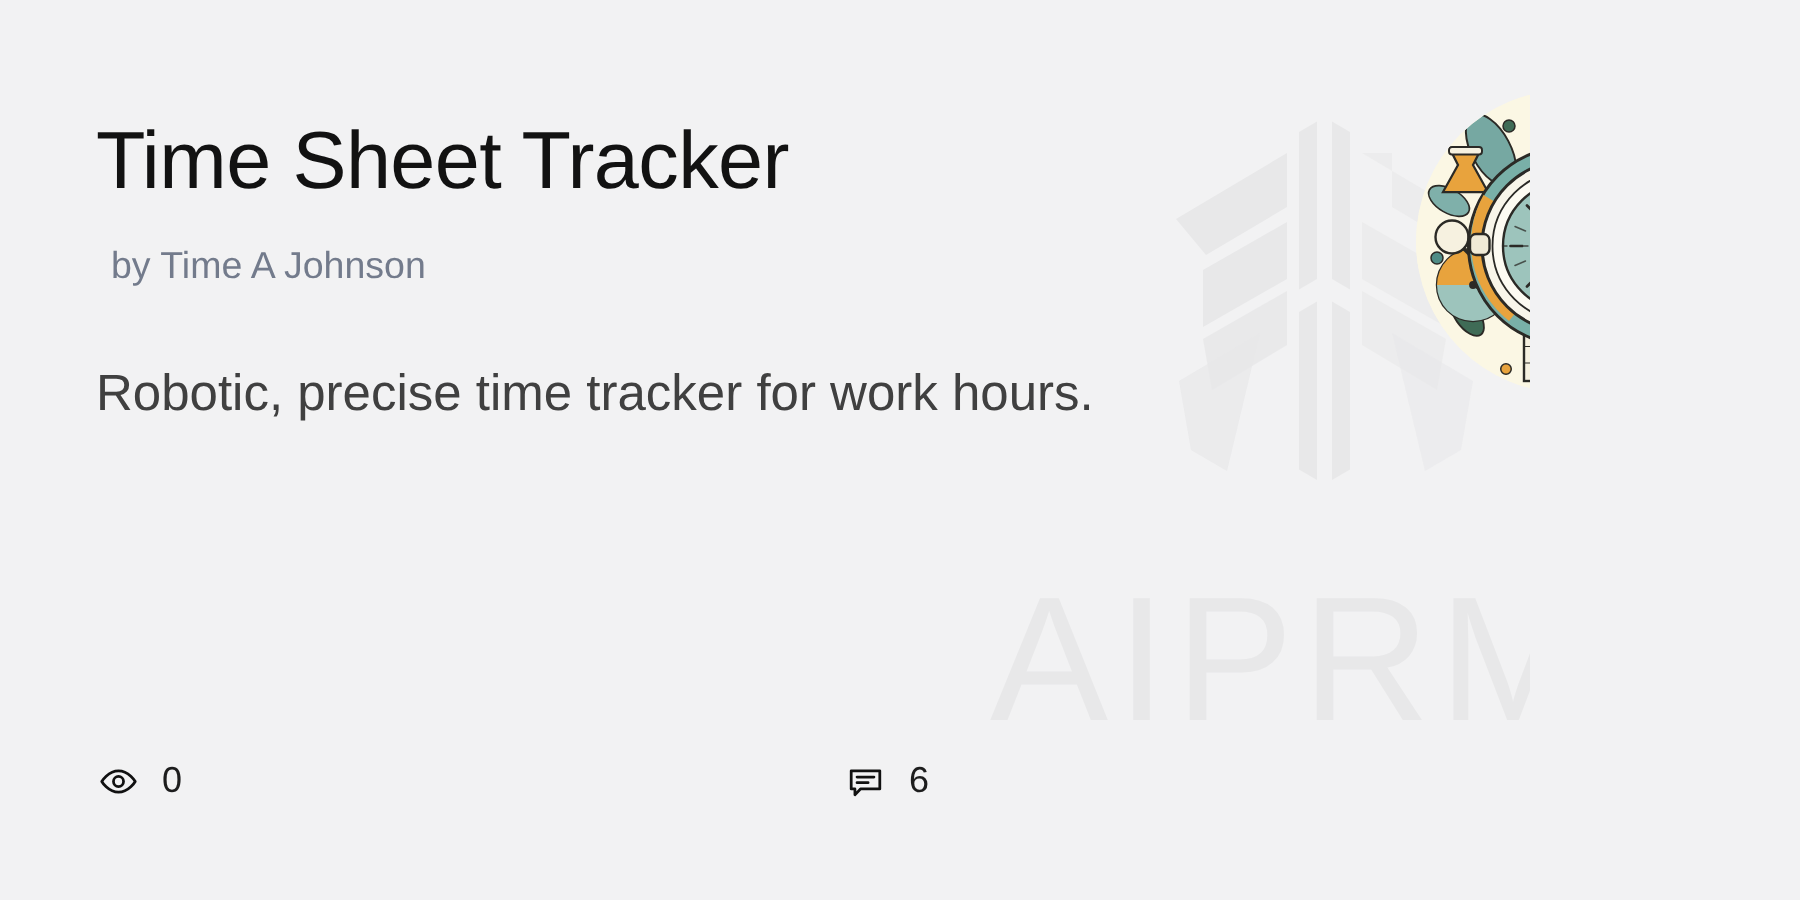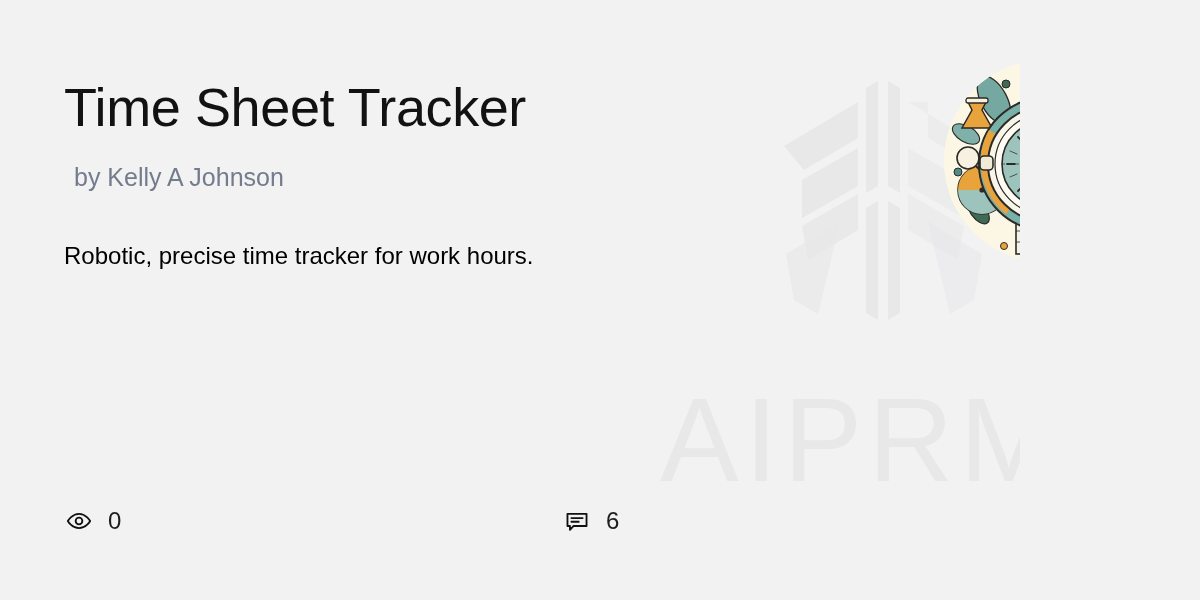--- a/index.html
+++ b/index.html
@@ -67,23 +67,23 @@
     font-size: 25px;
     font-weight: 400;
     color: #737b8c;
     line-height: 1.2;
     white-space: nowrap;
   }
   .description {
     position: absolute;
     left: 64px;
     top: 240px;
-    font-size: 24px;
-    font-weight: 400;
-    color: #000000;
+    font-size: 34px;
+    font-weight: 400;
+    color: #404040;
     line-height: 1.3;
     max-width: 840px;
   }
 
   
   .thumb {
     position: absolute;
     left: 944px;
     top: 60px;
     width: 202px;
@@ -154,21 +154,21 @@
         <path d="M130 136 L186 168 L180 202 L130 172 Z" opacity="0.62"></path>
         <path d="M150 164 L204 196 L196 242 L172 256 Z" opacity="0.55"></path>
       </g>
     </svg>
   </div>
 
   <div class="wm-text">AIPRM</div>
 
   <h1 class="title">Time Sheet Tracker</h1>
 
-  <div class="byline">by Kelly A Johnson</div>
+  <div class="byline">by Time A Johnson</div>
 
   <p class="description">Robotic, precise time tracker for work hours.</p>
 
   <div class="thumb">
     <svg viewBox="0 0 202 202" xmlns="http://www.w3.org/2000/svg" aria-hidden="true">
       <defs>
         <clipPath id="circ">
             <circle cx="101" cy="101" r="101"></circle>
           </clipPath>
       </defs>

